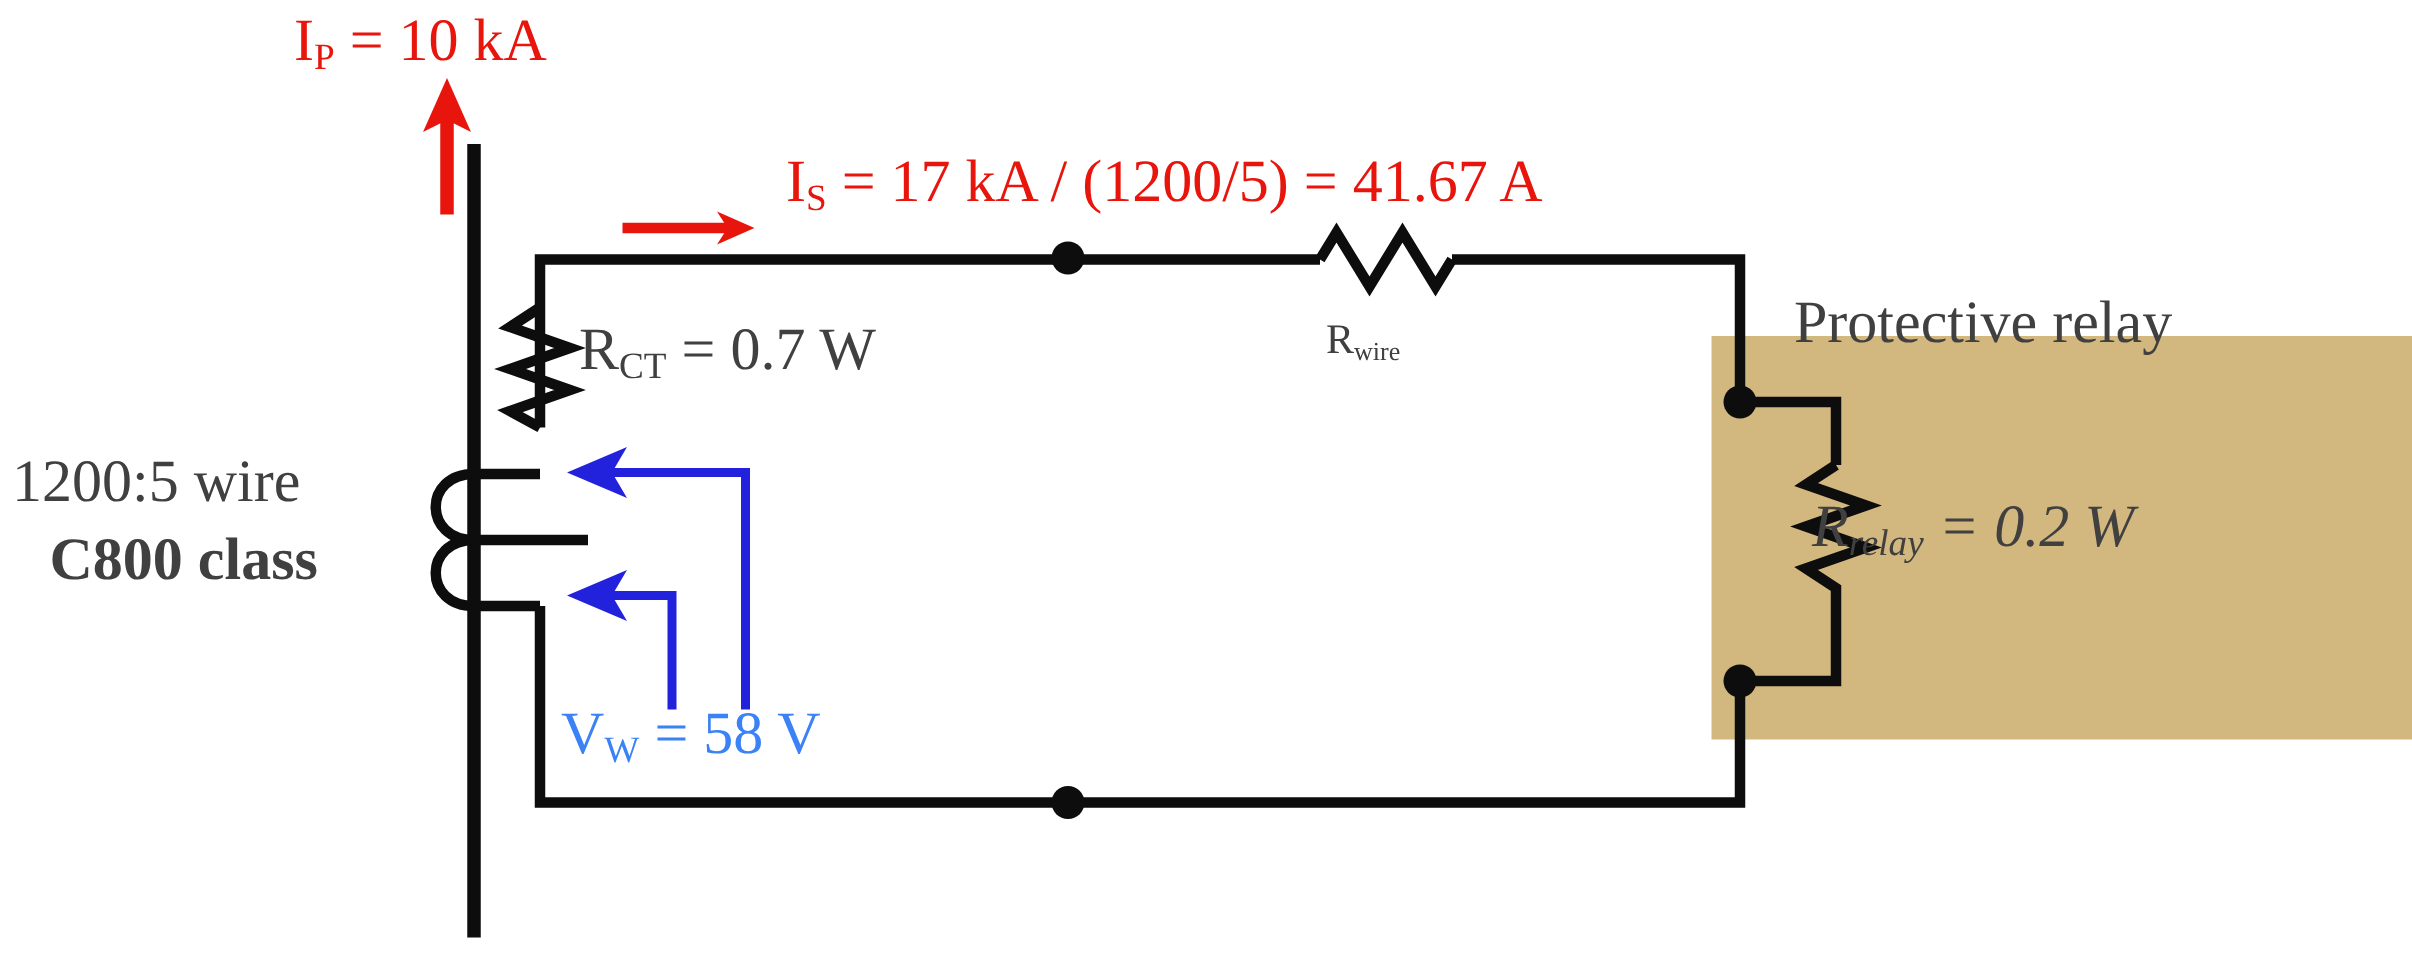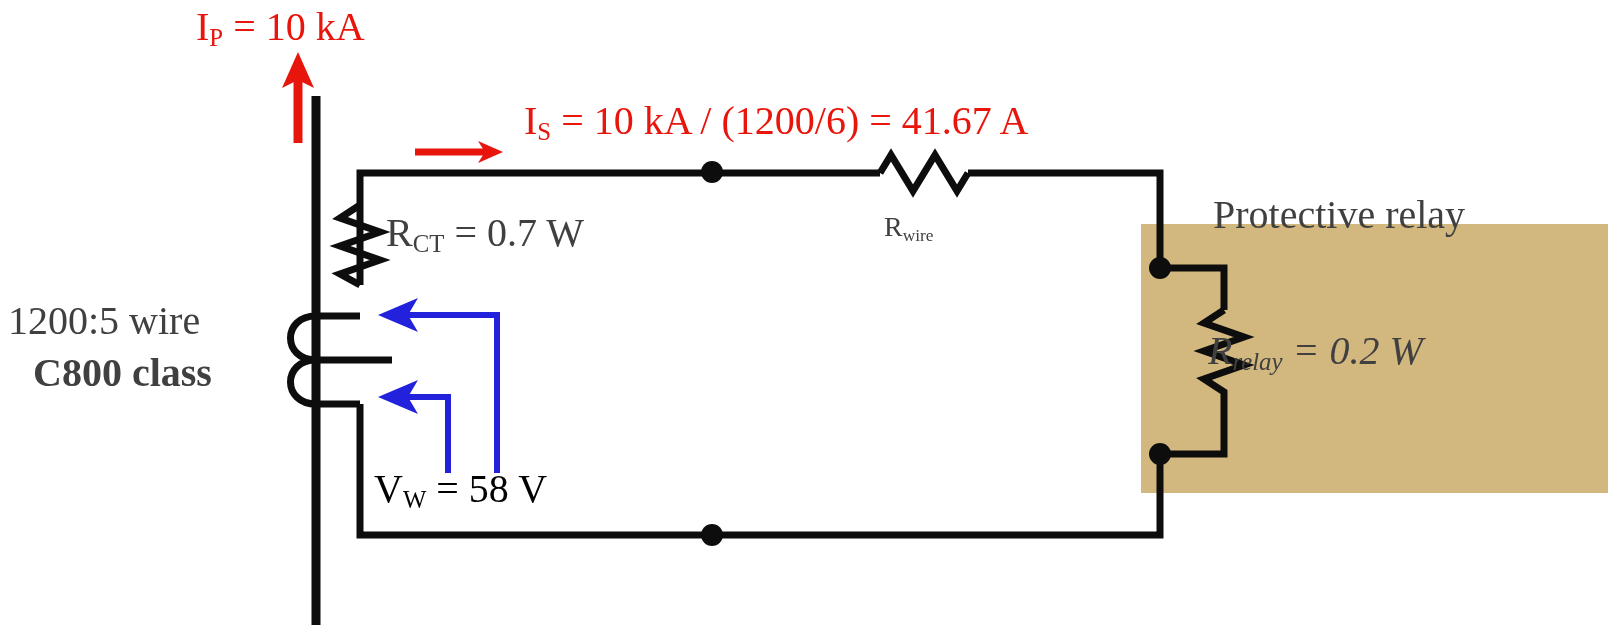--- a/index.html
+++ b/index.html
@@ -28,28 +28,28 @@
     font-family: "Liberation Serif", "DejaVu Serif", serif;
     line-height: 1.05;
   }
   .lbl sub {
     font-size: 0.62em;
     vertical-align: baseline;
     position: relative;
     top: 0.26em;
   }
   .red   { color: #e8150c; }
-  .blue  { color: #000000; }
+  .blue  { color: #3b82f6; }
   .black { color: #404040; }
 
   #lbl-ip        { left: 196px;  top: 6px;   font-size: 40px; }
   #lbl-is        { left: 524px;  top: 100px; font-size: 40px; }
   #lbl-rct       { left: 386px;  top: 212px; font-size: 40px; }
   #lbl-rwire     { left: 884px;  top: 212px; font-size: 28px; }
-  #lbl-relay-ttl { left: 1196px; top: 194px; font-size: 40px; margin-left: 17px; }
+  #lbl-relay-ttl { left: 1196px; top: 194px; font-size: 40px; }
   #lbl-rrelay    { left: 1208px; top: 330px; font-size: 40px; font-style: italic; }
   #lbl-ct1       { left: 8px;    top: 300px; font-size: 40px; }
   #lbl-ct2       { left: 33px;   top: 352px; font-size: 40px; font-weight: bold; }
   #lbl-vw        { left: 374px;  top: 468px; font-size: 40px; }
 </style>
 </head>
 <body>
 
 <div id="canvas">
 
@@ -114,21 +114,21 @@
       <path d="M 448,473 L 448,397 L 408,397"></path>
     </g>
     <polygon points="378,397 418,380 408,397 418,414" fill="#2222dd"></polygon>
   </svg>
 
   <div class="lbl red" id="lbl-ip">
     <span>I</span><sub>P</sub><span> = 10 kA</span>
   </div>
 
   <div class="lbl red" id="lbl-is">
-    <span>I</span><sub>S</sub><span> = 10 kA / (1200/6) = 41.67 A</span>
+    <span>I</span><sub>S</sub><span> = 17 kA / (1200/5) = 41.67 A</span>
   </div>
 
   <div class="lbl black" id="lbl-rct">
     <span>R</span><sub>CT</sub><span> = 0.7 W</span>
   </div>
 
   <div class="lbl black" id="lbl-rwire">
     <span>R</span><sub>wire</sub><span></span>
   </div>
 

